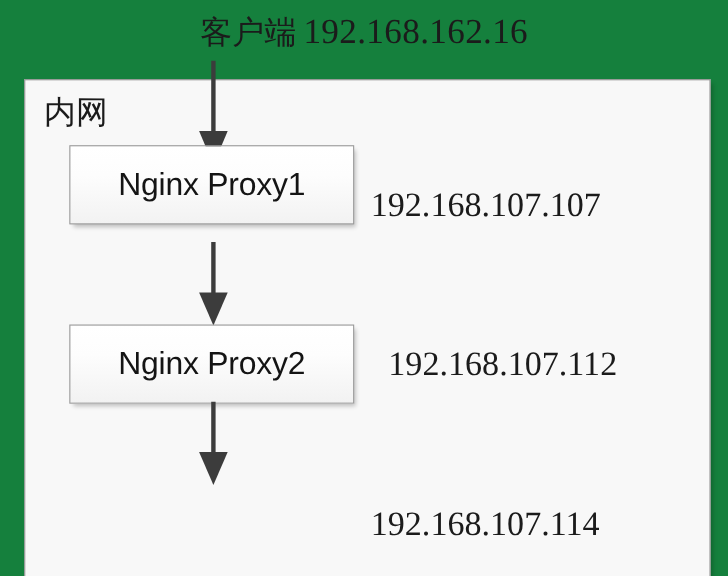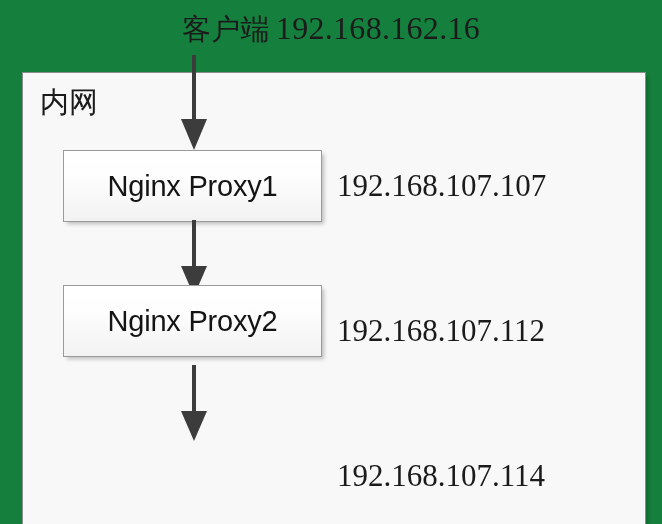--- a/index.html
+++ b/index.html
@@ -84,36 +84,36 @@
     justify-content: center;
   }
   .node-label {
     font-family: "Liberation Sans", "DejaVu Sans", sans-serif;
     font-size: 29px;
     line-height: 32px;
     color: #141414;
     white-space: nowrap;
     letter-spacing: -0.2px;
   }
-  #node-0 { top: 150px; }
-  #node-1 { top: 285px; }
+  #node-0 { top: 132px; }
+  #node-1 { top: 295px; }
   #node-2 { top: 440px; }
 
   
   .ip-label {
     position: absolute;
     left: 337px;
     font-family: "Liberation Serif", "DejaVu Serif", serif;
     font-size: 31px;
     line-height: 34px;
     color: #1b1b1b;
     white-space: nowrap;
   }
   #ip-0 { top: 169px; }
-  #ip-1 { top: 314px; }
+  #ip-1 { top: 314px; margin-left: 16px; }
   #ip-2 { top: 459px; }
 
   
   .arrow {
     position: absolute;
     left: 177px;
     width: 34px;
   }
   #arrow-client { top: 55px;  height: 97px; }
   #arrow-0      { top: 220px; height: 77px; }

